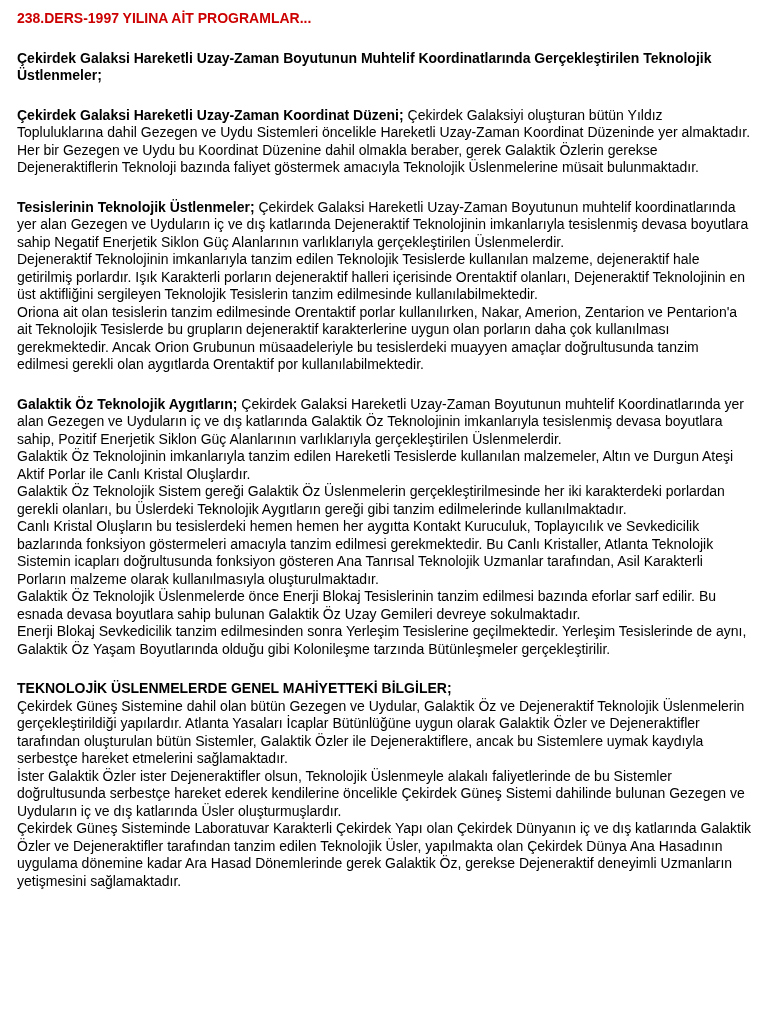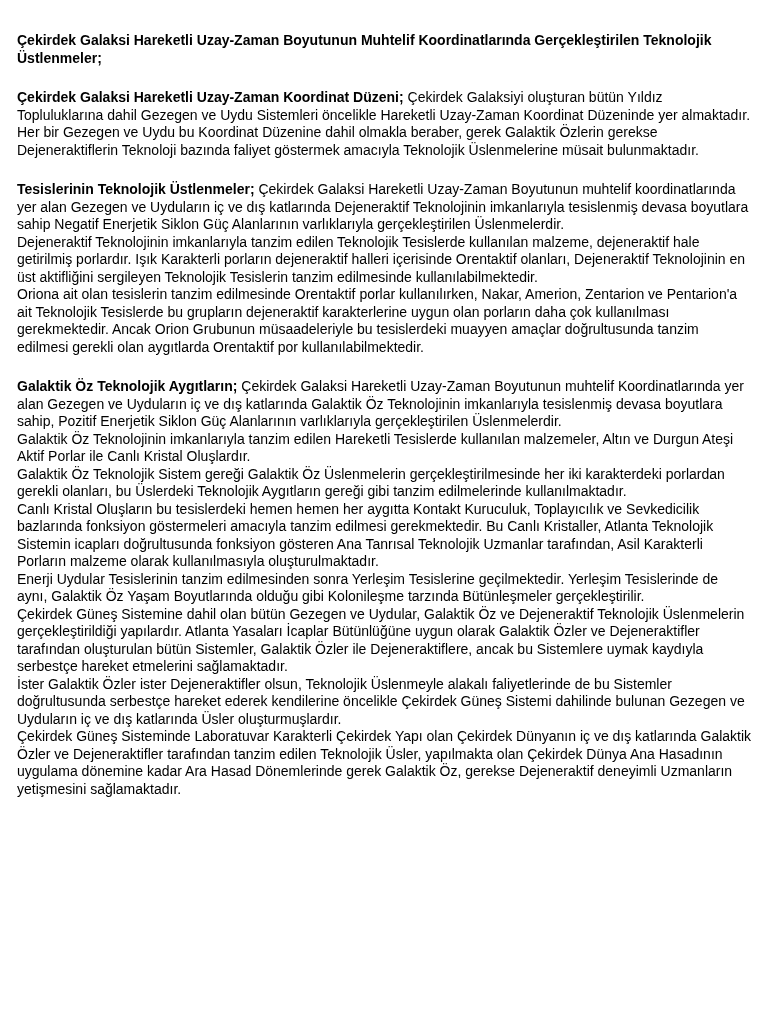--- a/index.html
+++ b/index.html
@@ -35,28 +35,31 @@
     margin-top: 22px;
   }
   .para b {
     font-weight: bold;
   }
 </style>
 </head>
 <body style="background: rgb(255, 255, 255); color: rgb(0, 0, 0);">
 
 <div class="page">
+  <p class="doc-title" style="color: rgb(204, 0, 0);">238.DERS-1997 YILINA AİT PROGRAMLAR...</p>
   <div>
       <p class="para spaced"><b>Çekirdek Galaksi Hareketli Uzay-Zaman Boyutunun Muhtelif Koordinatlarında Gerçekleştirilen Teknolojik Üstlenmeler;</b></p>
       <p class="para spaced"><b>Çekirdek Galaksi Hareketli Uzay-Zaman Koordinat Düzeni;</b><span> Çekirdek Galaksiyi oluşturan bütün Yıldız Topluluklarına dahil Gezegen ve Uydu Sistemleri öncelikle Hareketli Uzay-Zaman Koordinat Düzeninde yer almaktadır. Her bir Gezegen ve Uydu bu Koordinat Düzenine dahil olmakla beraber, gerek Galaktik Özlerin gerekse Dejeneraktiflerin Teknoloji bazında faliyet göstermek amacıyla Teknolojik Üslenmelerine müsait bulunmaktadır.</span></p>
       <p class="para spaced"><b>Tesislerinin Teknolojik Üstlenmeler;</b><span> Çekirdek Galaksi Hareketli Uzay-Zaman Boyutunun muhtelif koordinatlarında yer alan Gezegen ve Uyduların iç ve dış katlarında Dejeneraktif Teknolojinin imkanlarıyla tesislenmiş devasa boyutlara sahip Negatif Enerjetik Siklon Güç Alanlarının varlıklarıyla gerçekleştirilen Üslenmelerdir.</span></p>
       <p class="para"><span>Dejeneraktif Teknolojinin imkanlarıyla tanzim edilen Teknolojik Tesislerde kullanılan malzeme, dejeneraktif hale getirilmiş porlardır. Işık Karakterli porların dejeneraktif halleri içerisinde Orentaktif olanları, Dejeneraktif Teknolojinin en üst aktifliğini sergileyen Teknolojik Tesislerin tanzim edilmesinde kullanılabilmektedir.</span></p>
       <p class="para"><span>Oriona ait olan tesislerin tanzim edilmesinde Orentaktif porlar kullanılırken, Nakar, Amerion, Zentarion ve Pentarion'a ait Teknolojik Tesislerde bu grupların dejeneraktif karakterlerine uygun olan porların daha çok kullanılması gerekmektedir. Ancak Orion Grubunun müsaadeleriyle bu tesislerdeki muayyen amaçlar doğrultusunda tanzim edilmesi gerekli olan aygıtlarda Orentaktif por kullanılabilmektedir.</span></p>
       <p class="para spaced"><b>Galaktik Öz Teknolojik Aygıtların;</b><span> Çekirdek Galaksi Hareketli Uzay-Zaman Boyutunun muhtelif Koordinatlarında yer alan Gezegen ve Uyduların iç ve dış katlarında Galaktik Öz Teknolojinin imkanlarıyla tesislenmiş devasa boyutlara sahip, Pozitif Enerjetik Siklon Güç Alanlarının varlıklarıyla gerçekleştirilen Üslenmelerdir.</span></p>
       <p class="para"><span>Galaktik Öz Teknolojinin imkanlarıyla tanzim edilen Hareketli Tesislerde kullanılan malzemeler, Altın ve Durgun Ateşi Aktif Porlar ile Canlı Kristal Oluşlardır.</span></p>
       <p class="para"><span>Galaktik Öz Teknolojik Sistem gereği Galaktik Öz Üslenmelerin gerçekleştirilmesinde her iki karakterdeki porlardan gerekli olanları, bu Üslerdeki Teknolojik Aygıtların gereği gibi tanzim edilmelerinde kullanılmaktadır.</span></p>
       <p class="para"><span>Canlı Kristal Oluşların bu tesislerdeki hemen hemen her aygıtta Kontakt Kuruculuk, Toplayıcılık ve Sevkedicilik bazlarında fonksiyon göstermeleri amacıyla tanzim edilmesi gerekmektedir. Bu Canlı Kristaller, Atlanta Teknolojik Sistemin icapları doğrultusunda fonksiyon gösteren Ana Tanrısal Teknolojik Uzmanlar tarafından, Asil Karakterli Porların malzeme olarak kullanılmasıyla oluşturulmaktadır.</span></p>
-      <p class="para"><span>Enerji Uydular Tesislerinin tanzim edilmesinden sonra Yerleşim Tesislerine geçilmektedir. Yerleşim Tesislerinde de aynı, Galaktik Öz Yaşam Boyutlarında olduğu gibi Kolonileşme tarzında Bütünleşmeler gerçekleştirilir.</span></p>
+      <p class="para"><span>Galaktik Öz Teknolojik Üslenmelerde önce Enerji Blokaj Tesislerinin tanzim edilmesi bazında eforlar sarf edilir. Bu esnada devasa boyutlara sahip bulunan Galaktik Öz Uzay Gemileri devreye sokulmaktadır.</span></p>
+      <p class="para"><span>Enerji Blokaj Sevkedicilik tanzim edilmesinden sonra Yerleşim Tesislerine geçilmektedir. Yerleşim Tesislerinde de aynı, Galaktik Öz Yaşam Boyutlarında olduğu gibi Kolonileşme tarzında Bütünleşmeler gerçekleştirilir.</span></p>
+      <p class="para spaced"><b>TEKNOLOJİK ÜSLENMELERDE GENEL MAHİYETTEKİ BİLGİLER;</b></p>
       <p class="para"><span>Çekirdek Güneş Sistemine dahil olan bütün Gezegen ve Uydular, Galaktik Öz ve Dejeneraktif Teknolojik Üslenmelerin gerçekleştirildiği yapılardır. Atlanta Yasaları İcaplar Bütünlüğüne uygun olarak Galaktik Özler ve Dejeneraktifler tarafından oluşturulan bütün Sistemler, Galaktik Özler ile Dejeneraktiflere, ancak bu Sistemlere uymak kaydıyla serbestçe hareket etmelerini sağlamaktadır.</span></p>
       <p class="para"><span>İster Galaktik Özler ister Dejeneraktifler olsun, Teknolojik Üslenmeyle alakalı faliyetlerinde de bu Sistemler doğrultusunda serbestçe hareket ederek kendilerine öncelikle Çekirdek Güneş Sistemi dahilinde bulunan Gezegen ve Uyduların iç ve dış katlarında Üsler oluşturmuşlardır.</span></p>
       <p class="para"><span>Çekirdek Güneş Sisteminde Laboratuvar Karakterli Çekirdek Yapı olan Çekirdek Dünyanın iç ve dış katlarında Galaktik Özler ve Dejeneraktifler tarafından tanzim edilen Teknolojik Üsler, yapılmakta olan Çekirdek Dünya Ana Hasadının uygulama dönemine kadar Ara Hasad Dönemlerinde gerek Galaktik Öz, gerekse Dejeneraktif deneyimli Uzmanların yetişmesini sağlamaktadır.</span></p>
     </div>
 </div>
 
 </body></html>

